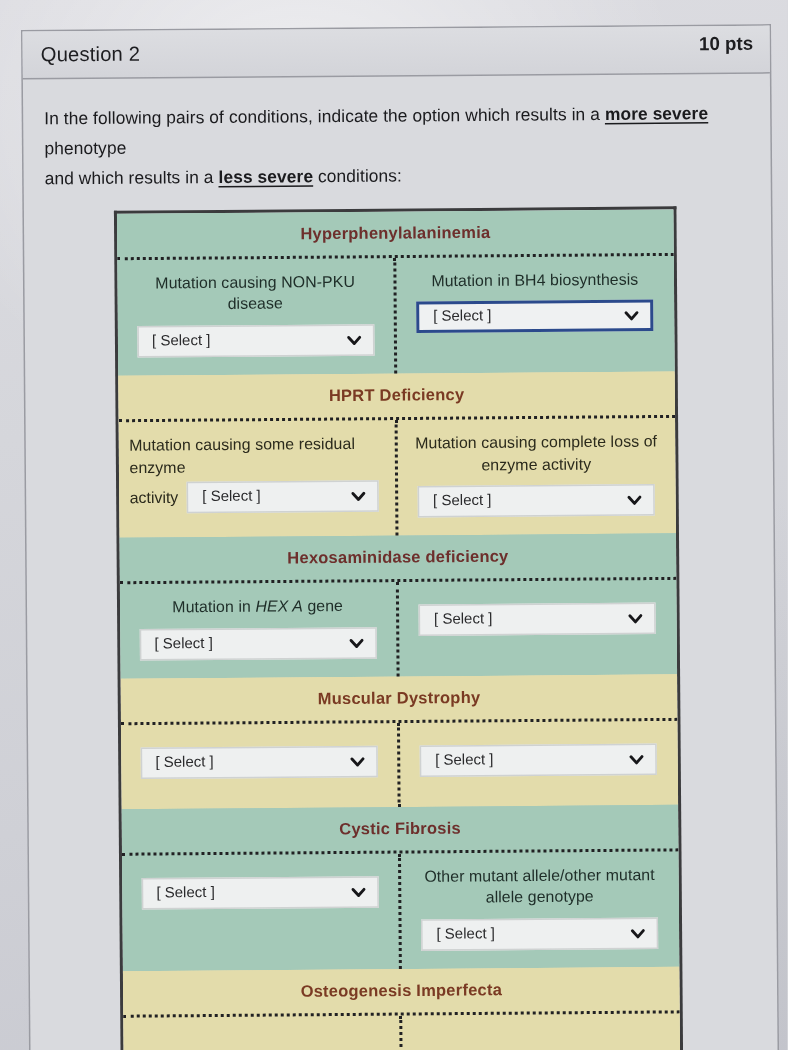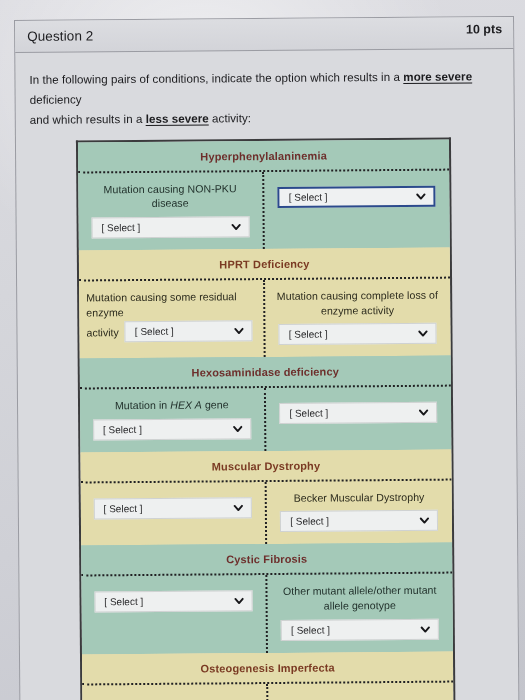--- a/index.html
+++ b/index.html
@@ -178,39 +178,40 @@
 <div class="sheet">
 
   <div class="q-header">
     <div class="q-title">Question 2</div>
     <div class="q-points">10 pts</div>
   </div>
 
   <div class="q-body">
 
     <div class="prompt">
-      <span>In the following pairs of conditions, indicate the option which results in a </span><span class="em">more severe</span><span> deficiency</span><br>
-      <span>and which results in a </span><span class="em">less severe</span><span> activity:</span>
+      <span>In the following pairs of conditions, indicate the option which results in a </span><span class="em">more severe</span><span> phenotype</span><br>
+      <span>and which results in a </span><span class="em">less severe</span><span> conditions:</span>
     </div>
 
     <div class="matrix">
 
       <div class="band green">
         <div class="band-title green">Hyperphenylalaninemia</div>
         <div class="band-row green">
           <div class="cell left">
             <div class="cell-label">Mutation causing NON-PKU disease</div>
             <div class="sel">
               <span>[ Select ]</span>
               <svg class="chev" viewBox="0 0 12 12">
                   <path d="M2 4 L6 8.5 L10 4" fill="none" stroke="#17171a" stroke-width="2.1" stroke-linecap="round" stroke-linejoin="round"></path>
                 </svg>
             </div>
           </div>
           <div class="cell right">
+            <div class="cell-label">Mutation in BH4 biosynthesis</div>
             <div class="sel focused">
               <span>[ Select ]</span>
               <svg class="chev" viewBox="0 0 12 12">
                   <path d="M2 4 L6 8.5 L10 4" fill="none" stroke="#17171a" stroke-width="2.1" stroke-linecap="round" stroke-linejoin="round"></path>
                 </svg>
             </div>
           </div>
         </div>
       </div>
 
@@ -269,21 +270,20 @@
         <div class="band-row khaki">
           <div class="cell left">
             <div class="sel">
               <span>[ Select ]</span>
               <svg class="chev" viewBox="0 0 12 12">
                   <path d="M2 4 L6 8.5 L10 4" fill="none" stroke="#17171a" stroke-width="2.1" stroke-linecap="round" stroke-linejoin="round"></path>
                 </svg>
             </div>
           </div>
           <div class="cell right">
-            <div class="cell-label">Becker Muscular Dystrophy</div>
             <div class="sel">
               <span>[ Select ]</span>
               <svg class="chev" viewBox="0 0 12 12">
                   <path d="M2 4 L6 8.5 L10 4" fill="none" stroke="#17171a" stroke-width="2.1" stroke-linecap="round" stroke-linejoin="round"></path>
                 </svg>
             </div>
           </div>
         </div>
       </div>
 

